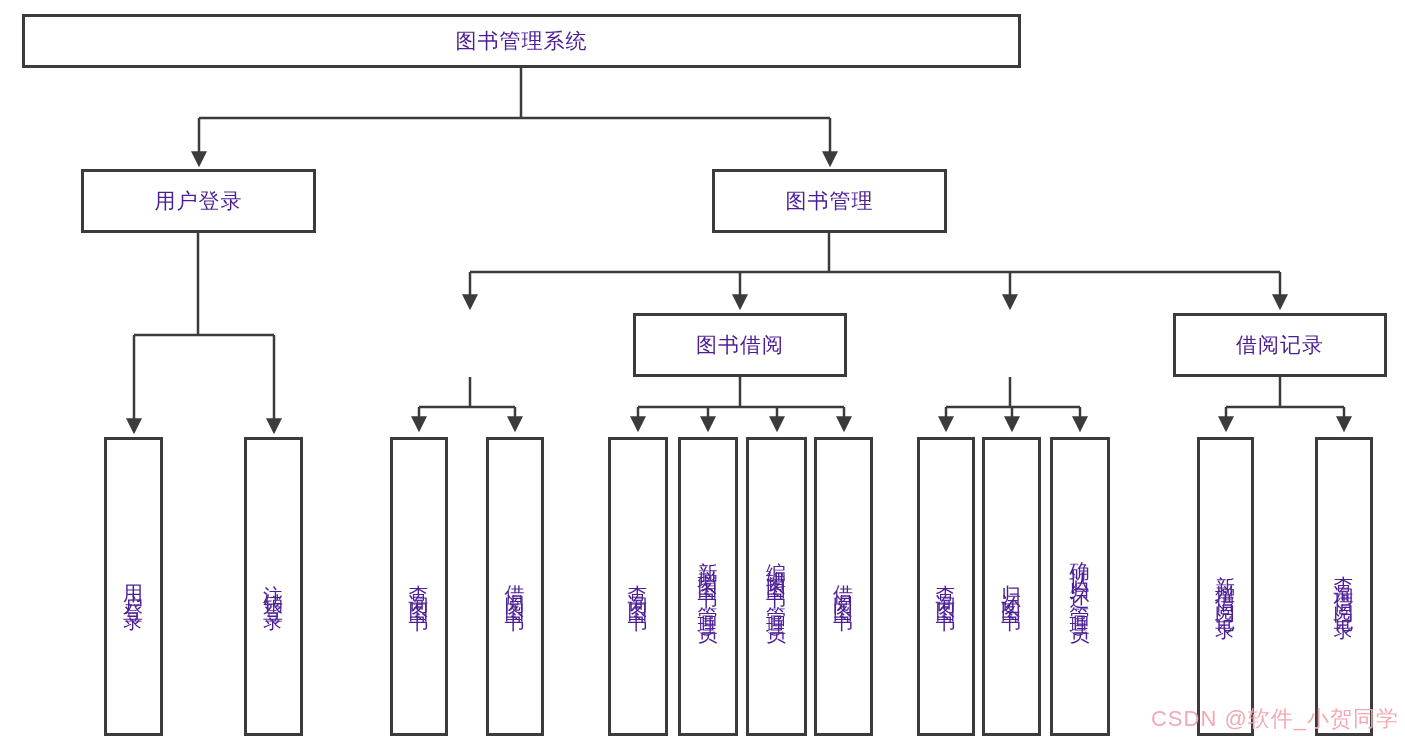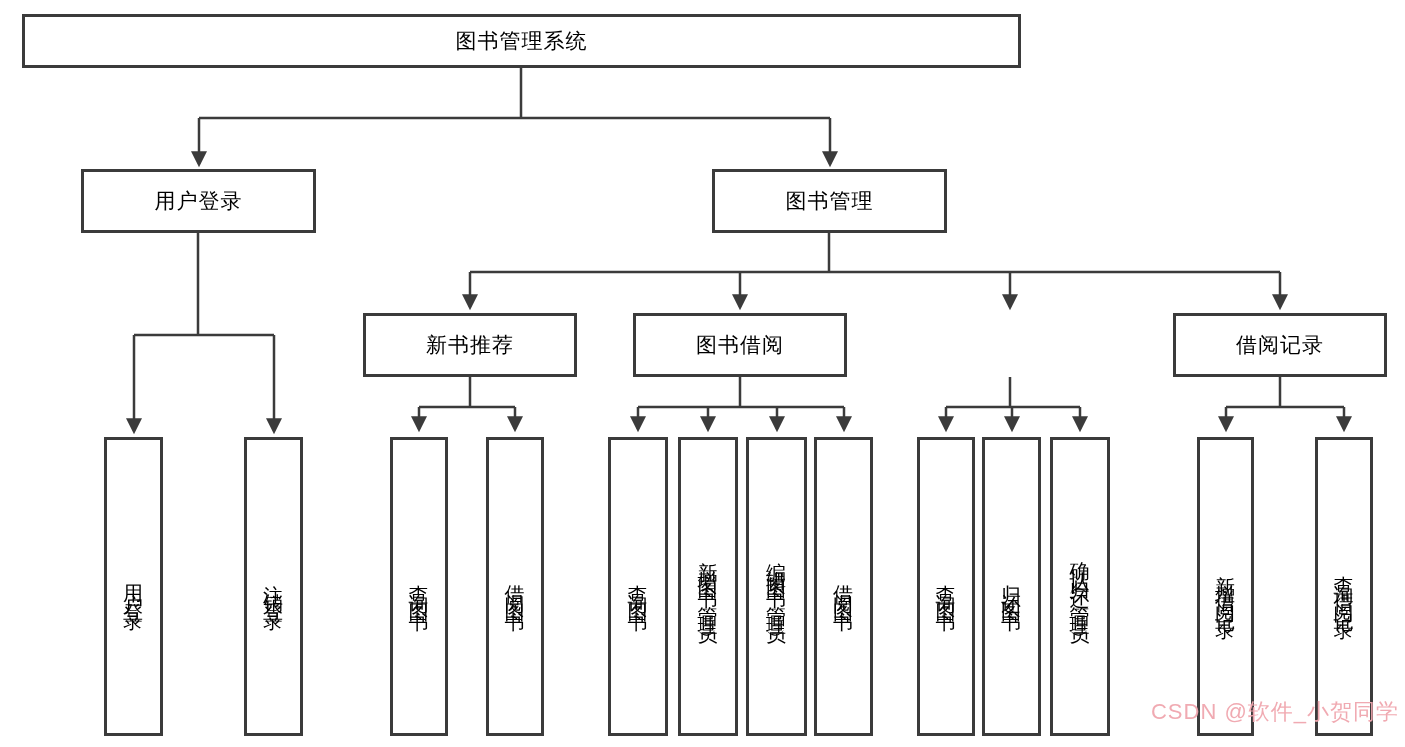--- a/index.html
+++ b/index.html
@@ -6,30 +6,30 @@
   .canvas{
     position:relative;width:1405px;height:747px;background:#ffffff;
     font-family:"Liberation Sans",sans-serif;overflow:hidden;
   }
   svg.wires{position:absolute;left:0;top:0;}
   .wire{stroke:#3b3b3b;stroke-width:2.5;fill:none;}
   .arrow{stroke:#3b3b3b;stroke-width:2.5;}
   .box{
     position:absolute;background:#ffffff;border:3px solid #3b3b3b;
     display:flex;align-items:center;justify-content:center;
-    color:#000000;box-sizing:border-box;
+    color:#4c1d95;box-sizing:border-box;
   }
   .hlabel{font-size:21px;letter-spacing:1px;white-space:nowrap;}
   .leaf{top:437px;height:299px;}
   .vlabel{
     writing-mode:vertical-lr;text-orientation:mixed;
     font-size:20px;letter-spacing:9px;line-height:1;white-space:nowrap;
   }
   .watermark{
-    position:absolute;right:6px;bottom:20px;z-index:5;
+    position:absolute;right:6px;bottom:13px;z-index:5;
     font-size:22px;color:#f0a6ae;letter-spacing:1px;opacity:0.95;
     white-space:nowrap;
   }
 </style>
 </head>
 <body>
 
 <div class="canvas">
 
   <svg class="wires" width="1405" height="747" viewBox="0 0 1405 747">
@@ -75,23 +75,20 @@
     <span class="hlabel">图书管理系统</span>
   </div>
 
   <div class="box" style="left:81px;top:169px;width:235px;height:64px;">
     <span class="hlabel">用户登录</span>
   </div>
   <div class="box" style="left:712px;top:169px;width:235px;height:64px;justify-content:center;">
     <span class="hlabel">图书管理</span>
   </div>
 
-  <div class="box" style="left:363px;top:313px;width:214px;height:64px;">
-    <span class="hlabel">新书推荐</span>
-  </div>
   <div class="box" style="left:633px;top:313px;width:214px;height:64px;">
     <span class="hlabel">图书借阅</span>
   </div>
   <div class="box" style="left:1173px;top:313px;width:214px;height:64px;font-family:Liberation Serif, serif;">
     <span class="hlabel">借阅记录</span>
   </div>
 
   <div class="box leaf" style="left:104px;width:59px;">
     <span class="vlabel">用户登录</span>
   </div>

